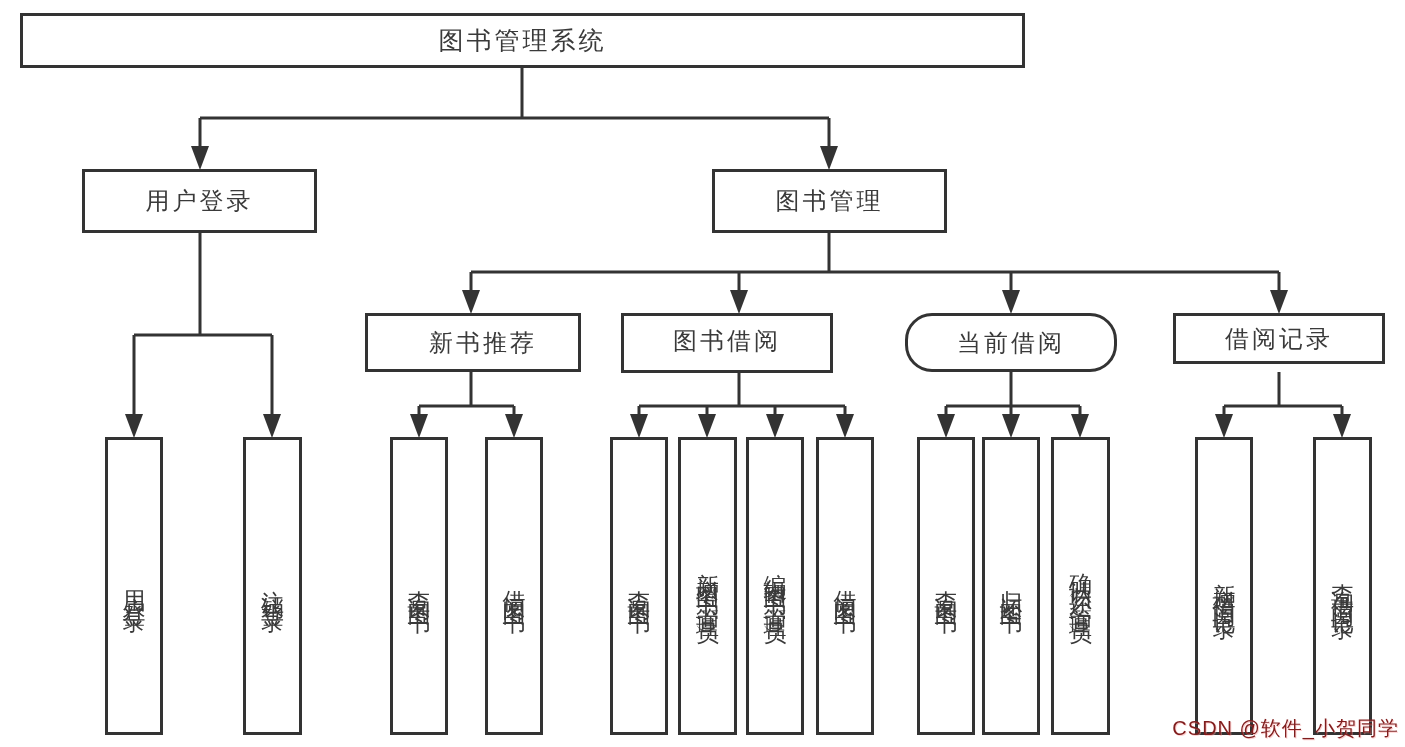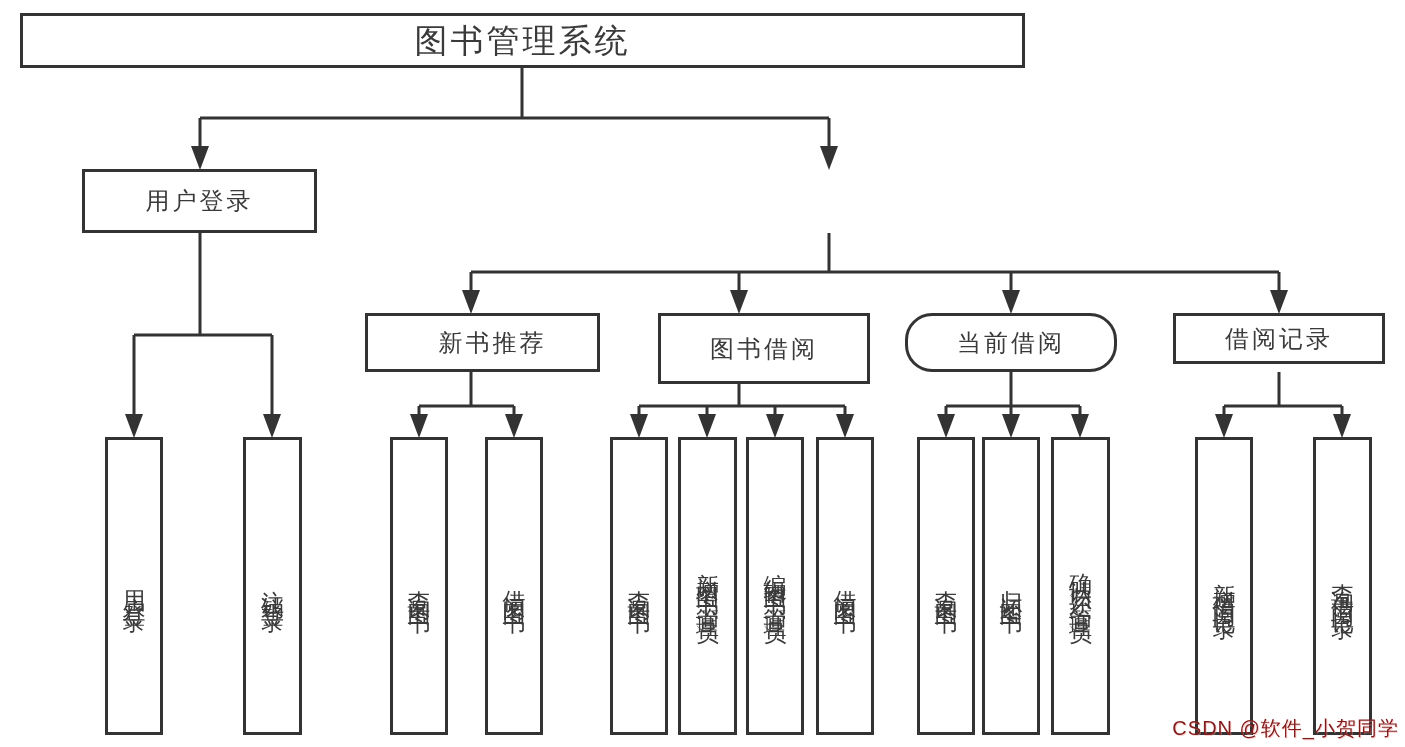--- a/index.html
+++ b/index.html
@@ -23,21 +23,21 @@
     border: 3px solid #333333;
     background: #ffffff;
     display: flex;
     align-items: center;
     justify-content: center;
     text-align: center;
     font-size: 24px;
     letter-spacing: 3px;
     line-height: 1;
   }
-  .node.root  { font-size: 33px; }
+  .node.root  { font-size: 25px; }
   .node.leaf {
     writing-mode: vertical-rl;
     text-orientation: mixed;
     font-size: 23px;
     letter-spacing: 7px;
     padding: 8px 0;
   }
   .watermark {
     position: absolute;
     right: 6px;
@@ -90,23 +90,24 @@
       <polygon points="1002,414 1020,414 1011,438"></polygon>
       <polygon points="1071,414 1089,414 1080,438"></polygon>
       <polygon points="1215,414 1233,414 1224,438"></polygon>
       <polygon points="1333,414 1351,414 1342,438"></polygon>
     </g>
   </svg>
 
   <div class="node root" style="left:20px; top:13px; width:1005px; height:55px;">图书管理系统</div>
 
   <div class="node" style="left:82px; top:169px; width:235px; height:64px;">用户登录</div>
+  <div class="node" style="left:712px; top:169px; width:235px; height:64px;">图书管理</div>
 
-  <div class="node" style="left:365px; top:313px; width:235px; height:59px;padding-left:20px;">新书推荐</div>
-  <div class="node" style="left:658px; top:313px; width:212px; height:71px;">图书借阅</div>
+  <div class="node" style="left:365px; top:313px; width:216px; height:59px;padding-left:20px;">新书推荐</div>
+  <div class="node" style="left:621px; top:313px; width:212px; height:60px;font-family:Liberation Mono, monospace;">图书借阅</div>
   <div class="node" style="left:905px; top:313px; width:212px; height:59px;border-radius:27px;">当前借阅</div>
   <div class="node" style="left:1173px; top:313px; width:212px; height:51px;">借阅记录</div>
 
   <div class="node leaf" style="left:105px; top:437px; width:58px; height:298px;">用户登录</div>
   <div class="node leaf" style="left:243px; top:437px; width:59px; height:298px;">注销登录</div>
 
   <div class="node leaf" style="left:390px; top:437px; width:58px; height:298px;">查询图书</div>
   <div class="node leaf" style="left:485px; top:437px; width:58px; height:298px;">借阅图书</div>
 
   <div class="node leaf" style="left:610px; top:437px; width:58px; height:298px;">查询图书</div>

